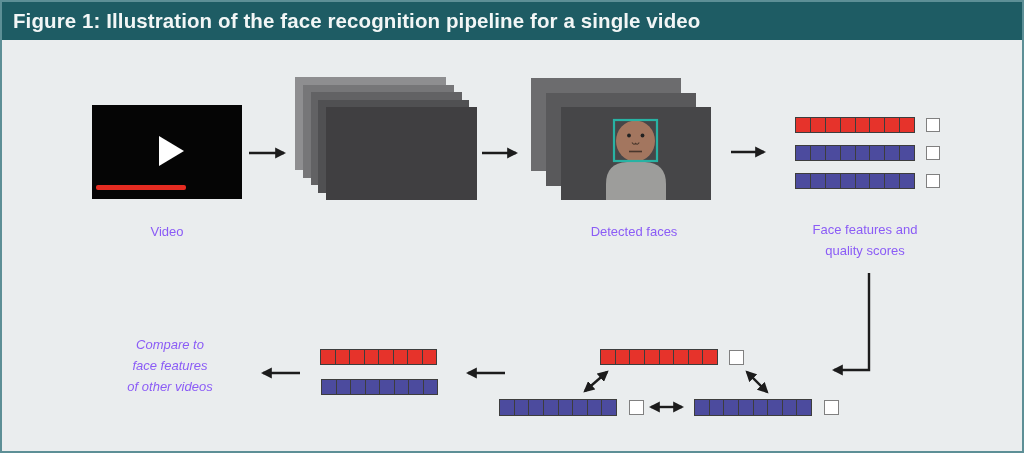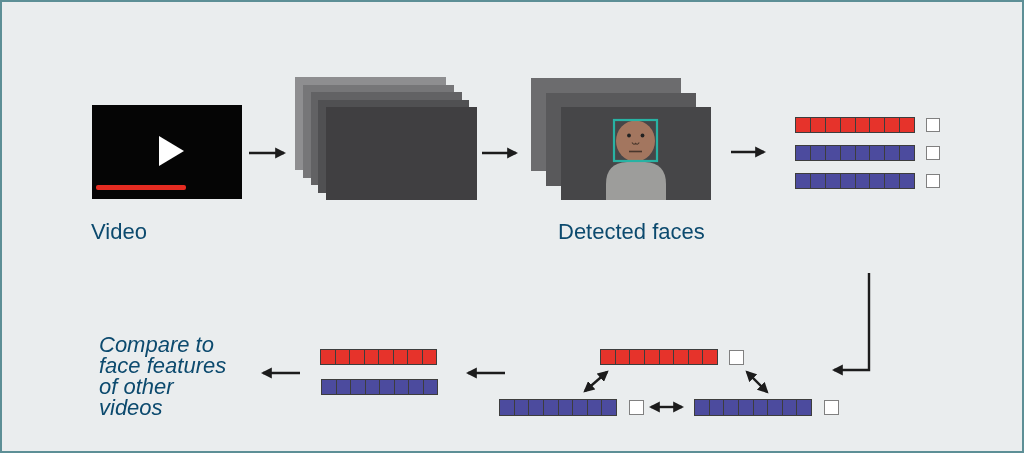--- a/index.html
+++ b/index.html
@@ -6,21 +6,21 @@
   .figure{
     position:relative;width:1024px;height:453px;box-sizing:border-box;
     background:var(--background);border:2px solid var(--edge-teal);
     font-family:"Liberation Sans",sans-serif;overflow:hidden;
   }
   .header{
     position:absolute;top:0;left:0;right:0;height:38px;
     background:var(--header-teal);display:flex;align-items:center;padding-left:11px;box-sizing:border-box;
   }
   .header .title{color:#f2f6f6;font-weight:bold;font-size:20.5px;letter-spacing:.1px;}
-  .label{position:absolute;color:#0c4a6e;font-size:22px;line-height:21px;text-align:left;}
+  .label{position:absolute;color:#8b5cf6;font-size:13px;line-height:21px;text-align:center;}
   .italic{font-style:italic;}
 
   .video{position:absolute;left:90px;top:103px;width:150px;height:94px;background:var(--video-black);}
   .play{position:absolute;left:67px;top:31px;width:0;height:0;
     border-left:25px solid #fff;border-top:15px solid transparent;border-bottom:15px solid transparent;}
   .progress{position:absolute;left:4px;bottom:9px;width:90px;height:5px;background:var(--progress-red);border-radius:2px;}
 
   .stack{position:absolute;}
   .stack .frame{position:absolute;}
 
@@ -34,20 +34,23 @@
 
   .arrows{position:absolute;left:0;top:0;pointer-events:none;}
   .arrows line,.arrows path.conn{stroke:var(--arrow-black);stroke-width:2.4;fill:none;}
   .ahp{fill:var(--arrow-black);}
 </style>
 </head>
 <body>
 
 <div class="figure">
 
+  <div class="header">
+    <span class="title">Figure 1: Illustration of the face recognition pipeline for a single video</span>
+  </div>
 
   <div class="video">
     <div class="play"></div>
     <div class="progress"></div>
   </div>
   <div class="label" style="left:89px;top:219px;width:152px;">Video</div>
 
   <div class="stack" style="left:293px;top:75px;width:182px;height:123px;">
       <div class="frame" style="left: 0px; top: 0px; width: 151px; height: 93px; background: rgb(142, 142, 144);"></div>
       <div class="frame" style="left: 7.75px; top: 7.5px; width: 151px; height: 93px; background: rgb(118, 118, 120);"></div>
@@ -103,20 +106,24 @@
         <div class="seg" style="background: rgb(76, 75, 158);"></div>
         <div class="seg" style="background: rgb(76, 75, 158);"></div>
         <div class="seg" style="background: rgb(76, 75, 158);"></div>
         <div class="seg" style="background: rgb(76, 75, 158);"></div>
         <div class="seg" style="background: rgb(76, 75, 158);"></div>
         <div class="seg" style="background: rgb(76, 75, 158);"></div>
         <div class="seg" style="background: rgb(76, 75, 158);"></div>
         <div class="seg" style="background: rgb(76, 75, 158);"></div>
       </div>
     <div class="qsquare" style="width:14px;height:14px;"></div>
+  </div>
+  <div class="label" style="left:785px;top:217px;width:156px;">
+    <div>Face features and</div>
+    <div>quality scores</div>
   </div>
 
   <div class="feature-row" style="left:598px;top:347px;gap:11px;">
     <div class="bar" style="width:118px;height:16px;">
         <div class="seg" style="background: rgb(230, 51, 43);"></div>
         <div class="seg" style="background: rgb(230, 51, 43);"></div>
         <div class="seg" style="background: rgb(230, 51, 43);"></div>
         <div class="seg" style="background: rgb(230, 51, 43);"></div>
         <div class="seg" style="background: rgb(230, 51, 43);"></div>
         <div class="seg" style="background: rgb(230, 51, 43);"></div>

